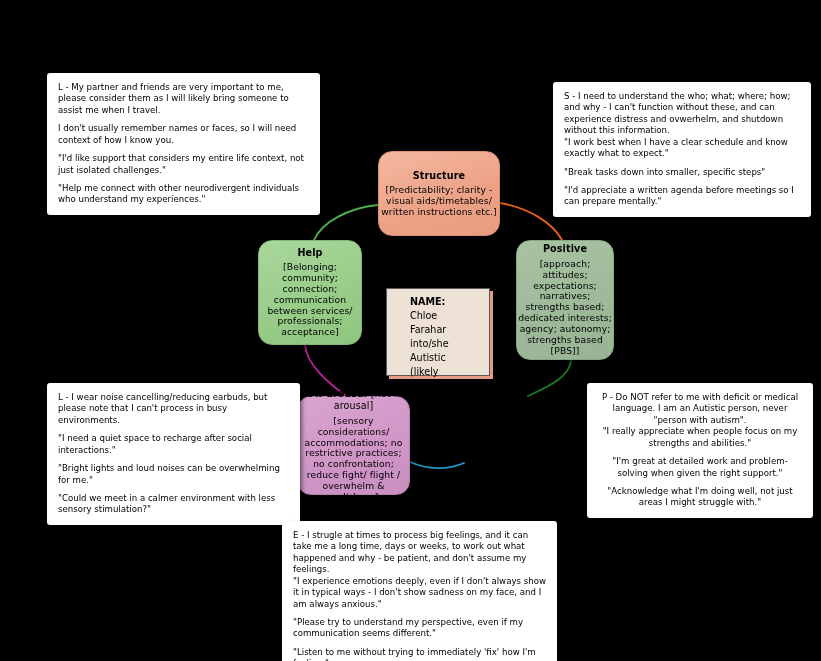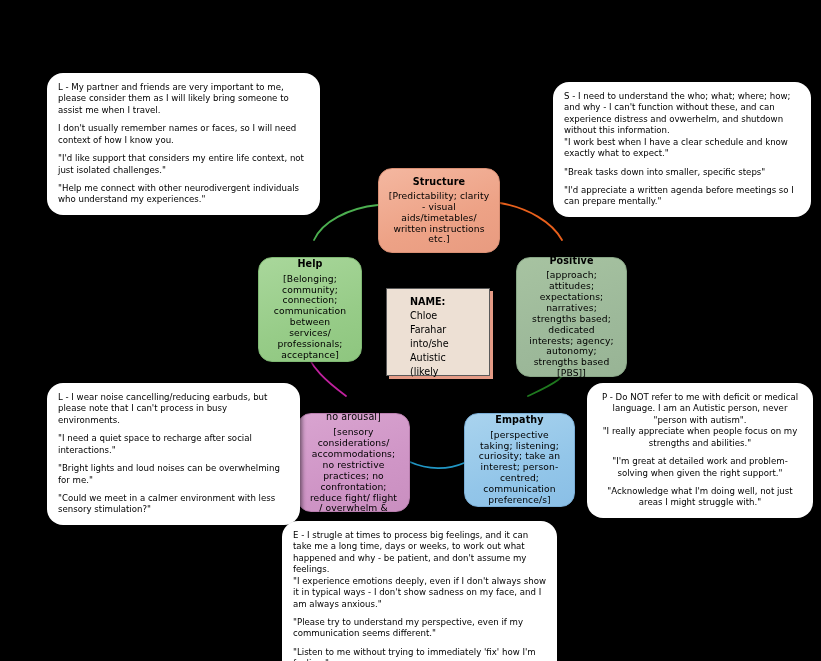--- a/index.html
+++ b/index.html
@@ -22,51 +22,50 @@
     position: absolute; left: 0; top: 0;
     width: 821px; height: 661px;
     pointer-events: none;
   }
 
   
   .node {
     position: absolute;
     border-radius: 14px;
     text-align: center;
-    padding: 8px 9px;
+    padding: 8px 1px;
     line-height: 1.18;
     font-size: 9.2px;
     letter-spacing: 0.1px;
     box-shadow: 1px 2px 3px rgba(0,0,0,0.55);
     display: flex;
     flex-direction: column;
     justify-content: center;
     align-items: center;
-    margin-top: 17px;
   }
   .node .title {
     font-weight: bold;
     font-size: 9.6px;
     margin-bottom: 4px;
   }
   .node .body { font-size: 9.2px; }
 
   
   #node-structure {
     left: 378px; top: 151px; width: 122px; height: 85px;
     background: linear-gradient(160deg,#f4b7a0 0%, #eda286 60%, #e89b80 100%);
     border: 1px solid #d98f74;
   }
   #node-links {
     left: 258px; top: 240px; width: 104px; height: 105px;
     background: linear-gradient(160deg,#a9d79b 0%, #97cc88 60%, #8ec67f 100%);
     border: 1px solid #7fb873;
   }
   #node-positive {
-    left: 516px; top: 240px; width: 111px; height: 120px;
+    left: 516px; top: 240px; width: 98px; height: 120px;
     background: linear-gradient(160deg,#a7c3a1 0%, #9db99a 60%, #98b495 100%);
     border: 1px solid #87a585;
   }
   #node-lowarousal {
     left: 297px; top: 396px; width: 113px; height: 99px;
     background: linear-gradient(160deg,#d9a4d0 0%, #cf95c6 60%, #c98fc0 100%);
     border: 1px solid #b97faf;
   }
   #node-empathy {
     left: 464px; top: 396px; width: 111px; height: 94px;
@@ -86,21 +85,21 @@
     padding: 6px 23px;
     font-size: 9.6px;
     line-height: 1.45;
   }
   #name-card .lbl { font-weight: bold; }
 
   
   .callout {
     position: absolute;
     background: #ffffff;
-    border-radius: 16px;
+    border-radius: 3px;
     padding: 9px 11px;
     font-size: 8.6px;
     line-height: 1.33;
     color: #000;
     box-shadow: 2px 3px 4px rgba(0,0,0,0.5);
   }
   .callout p { margin: 0 0 7px 0; }
   .callout p:last-child { margin-bottom: 0; }
   .callout p.tight { margin-bottom: 0; }
 
@@ -141,24 +140,20 @@
   <div class="node" id="node-positive">
     <div class="title">Positive</div>
     <div class="body">[approach; attitudes; expectations; narratives; strengths based; dedicated interests; agency; autonomy; strengths based [PBS]]</div>
   </div>
 
   <div class="node" id="node-lowarousal">
     <div class="title"><span>Low arousal</span> <span class="weak">[not no arousal]</span></div>
     <div class="body">[sensory considerations/ accommodations; no restrictive practices; no confrontation; reduce fight/ flight / overwhelm &amp; meltdown]</div>
   </div>
 
-  <div class="node" id="node-empathy">
-    <div class="title">Empathy</div>
-    <div class="body">[perspective taking; listening; curiosity; take an interest; person-centred; communication preference/s]</div>
-  </div>
 
   <div id="name-card">
     <div class="lbl">NAME:</div>
     <div>Chloe Farahar</div>
     <div>into/she</div>
     <div>Autistic (likely</div>
     <div>Polyennic)</div>
   </div>
 
   <div class="callout" id="callout-links-top">

